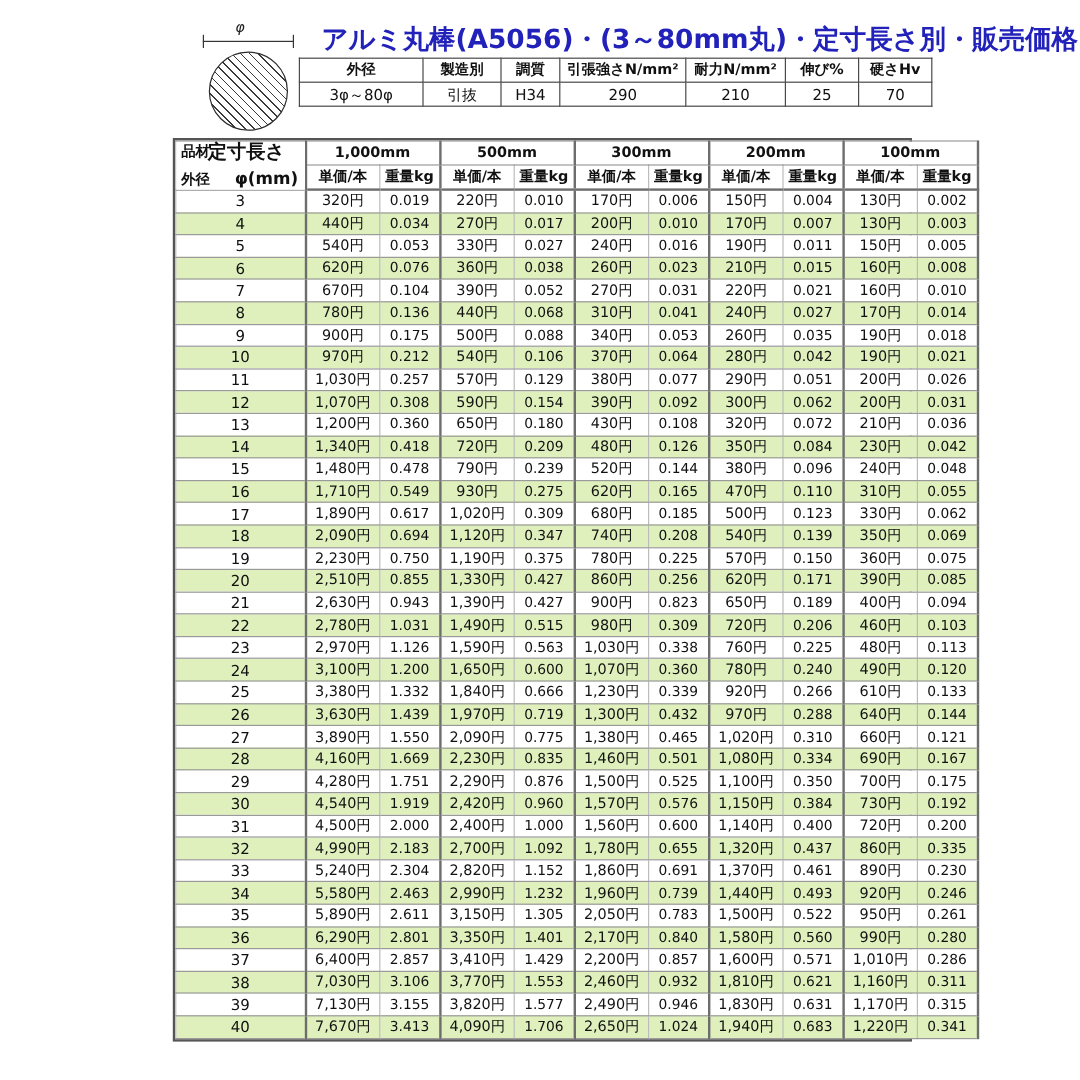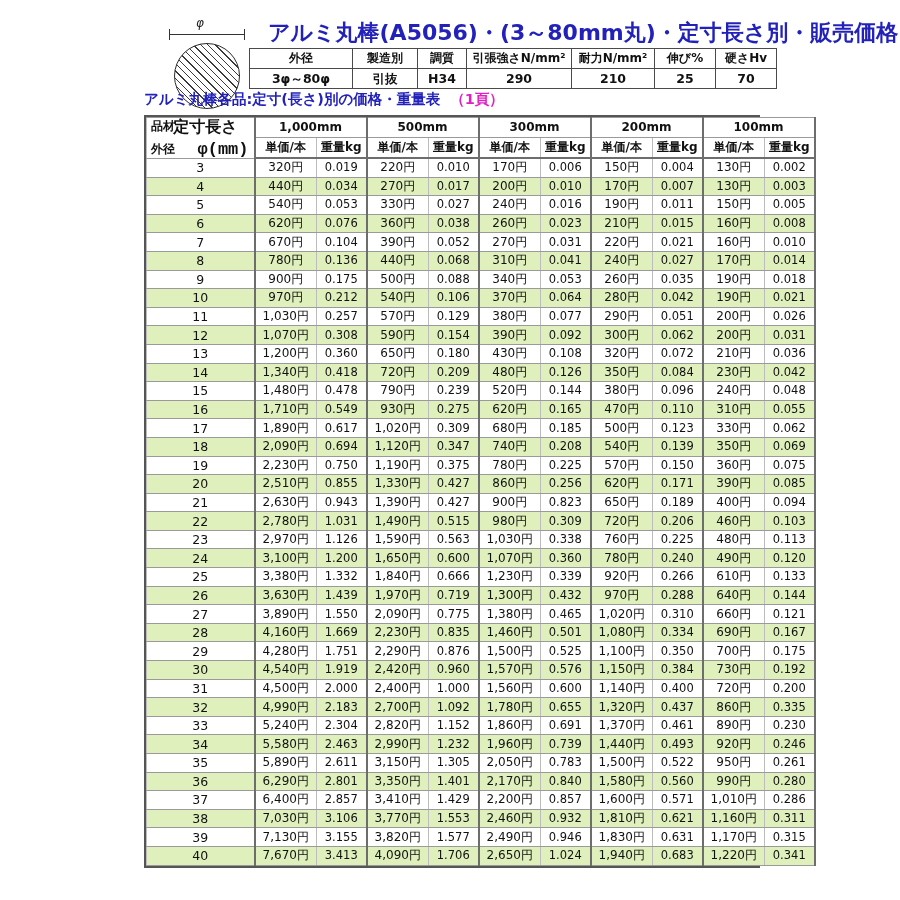--- a/index.html
+++ b/index.html
@@ -42,21 +42,21 @@
     border:1px solid #4a4a4a;
     text-align:center;
     font-weight:bold;
     color:#111;
     padding:1px 4px;
     height:17px;
     line-height:15px;
     white-space:nowrap;
     background:#fff;
   }
-  table.spec td{font-weight:bold;}
+  table.spec td{font-weight:normal;}
   .sp-c1{width:94px;} .sp-c2{width:56px;} .sp-c3{width:40px;}
   .sp-c4{width:96px;} .sp-c5{width:74px;margin-top:37px;} .sp-c6{width:52px;} .sp-c7{width:52px;margin-top:32px;}
 
   
   .subtitle{
     position:absolute;left:144px;top:90px;
     font-size:14.5px;font-weight:bold;color:#2222bb;white-space:nowrap;
   }
   .subtitle .page-no{color:#e020c0;margin-left:10px;}
 
@@ -99,21 +99,21 @@
     position:relative;padding:0 !important;height:38px !important;
     border-right:2.2px solid #6d6d6d !important;
     background:
       linear-gradient(to bottom right,
         transparent calc(50% - 0.6px), #8a8a8a calc(50% - 0.6px),
         #8a8a8a calc(50% + 0.6px), transparent calc(50% + 0.6px));
   }
   .corner .c-tl{position:absolute;left:4px;top:1px;font-size:12px;font-weight:bold;}
   .corner .c-tr{position:absolute;right:16px;top:1px;font-size:16px;font-weight:bold;}
   .corner .c-bl{position:absolute;left:4px;bottom:1px;font-size:12px;font-weight:bold;}
-  .corner .c-br{position:absolute;right:5px;bottom:1px;font-size:17px;font-weight:bold;font-family:Liberation Mono, monospace;}
+  .corner .c-br{position:absolute;right:5px;bottom:1px;font-size:14px;font-weight:bold;}
 
   td.dia{font-size:12.5px;color:#111;}
   td.price{text-align:center;font-size:12px;}
   td.wt{text-align:center;font-size:11.5px;color:#111;}
 
   tbody tr.alt td{background:#dff0bc;}
 
   .col-dia{width:108px;}
   .col-p{width:62px;}
   .col-w{width:50px;}
@@ -156,23 +156,20 @@
             <td>290</td>
             <td>210</td>
             <td>25</td>
             <td>70</td>
           </tr>
         </tbody>
       </table>
     </div>
   </div>
 
-  <div class="subtitle">
-    <span>アルミ丸棒各品:定寸(長さ)別の価格・重量表</span><span class="page-no">（1頁）</span>
-  </div>
 
   <div class="main-wrap">
     <table class="main">
       <colgroup>
         <col class="col-dia">
           <col class="col-p">
           <col class="col-w">
         <col class="col-p">
           <col class="col-w">
         <col class="col-p">

